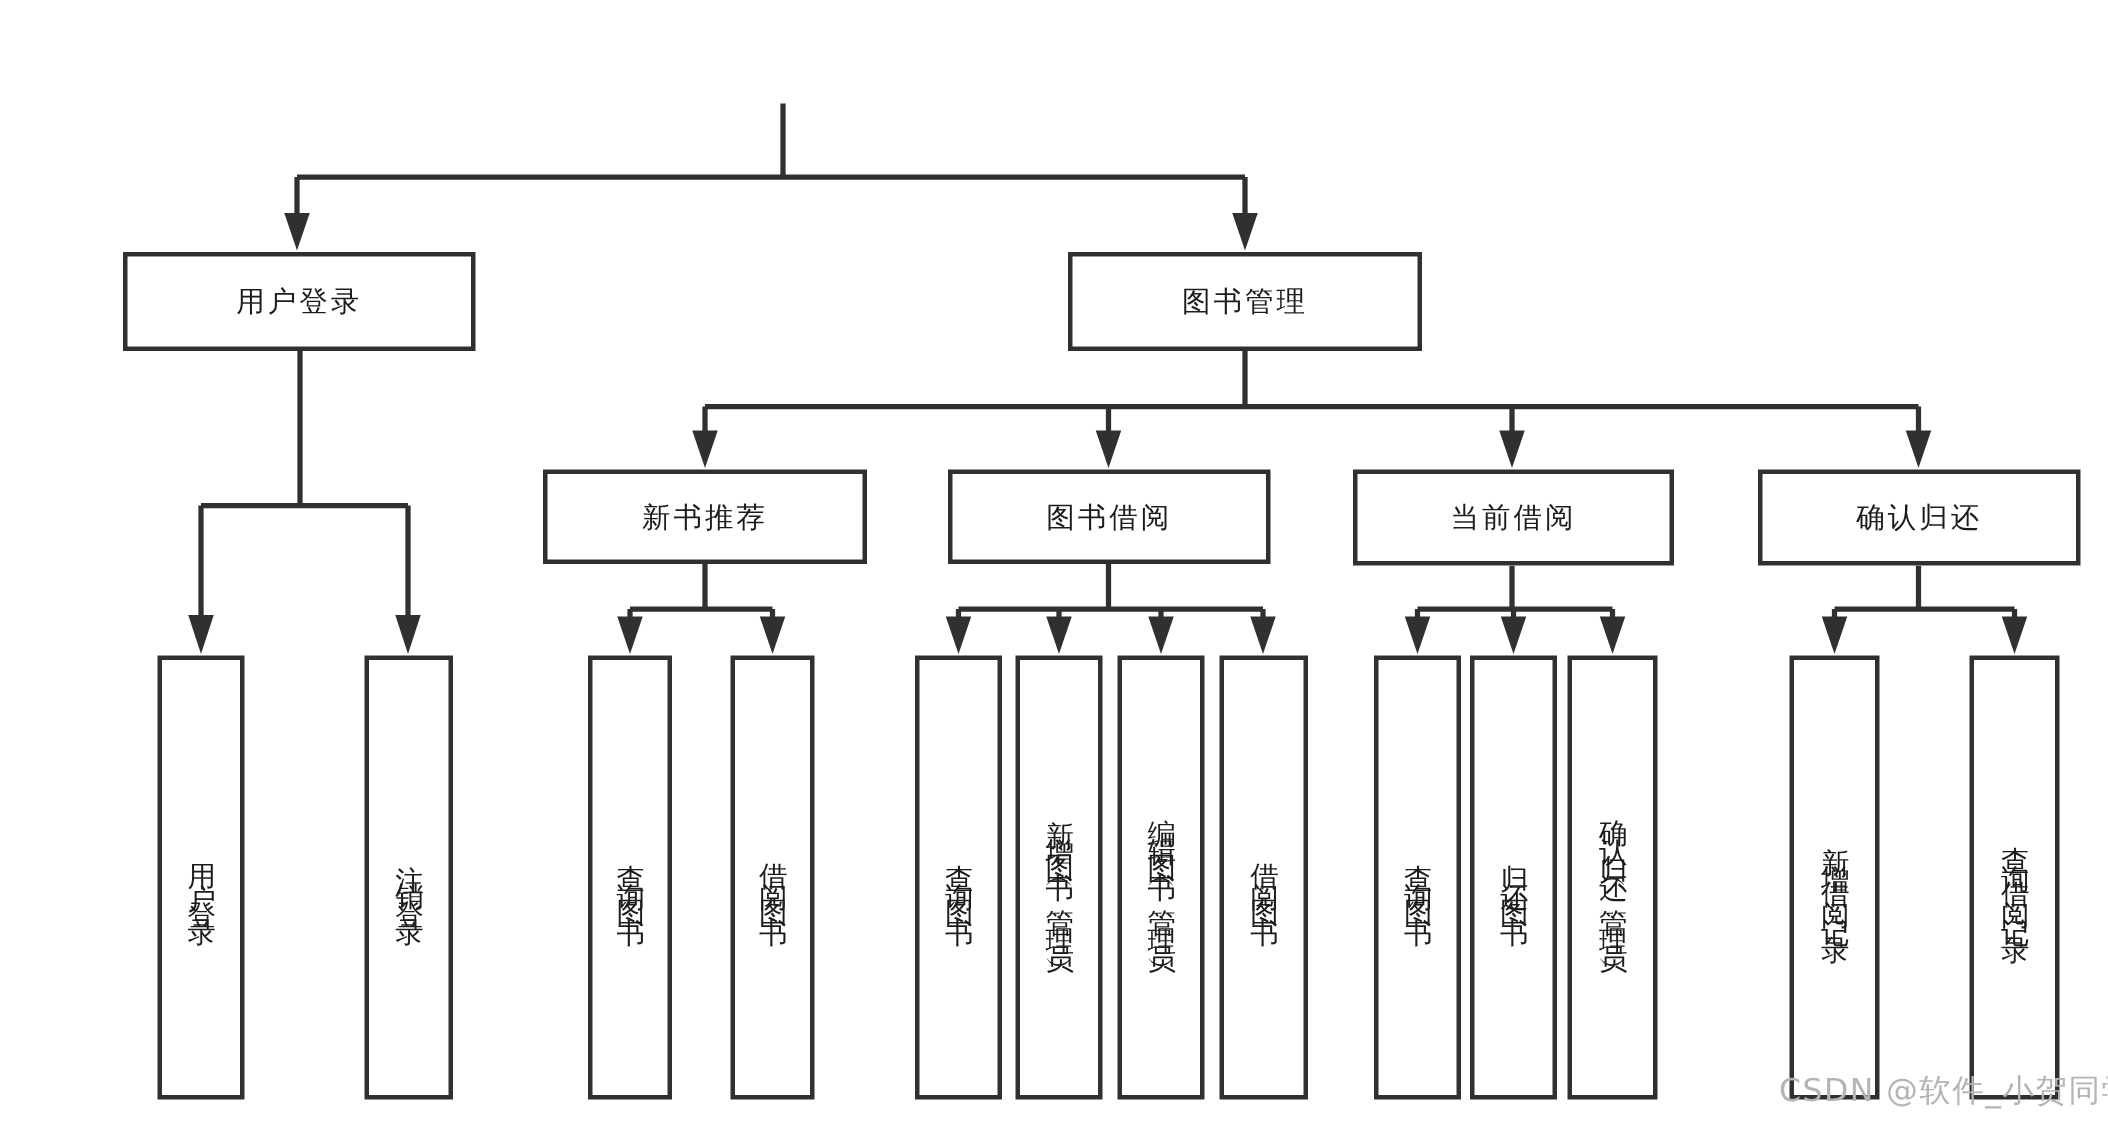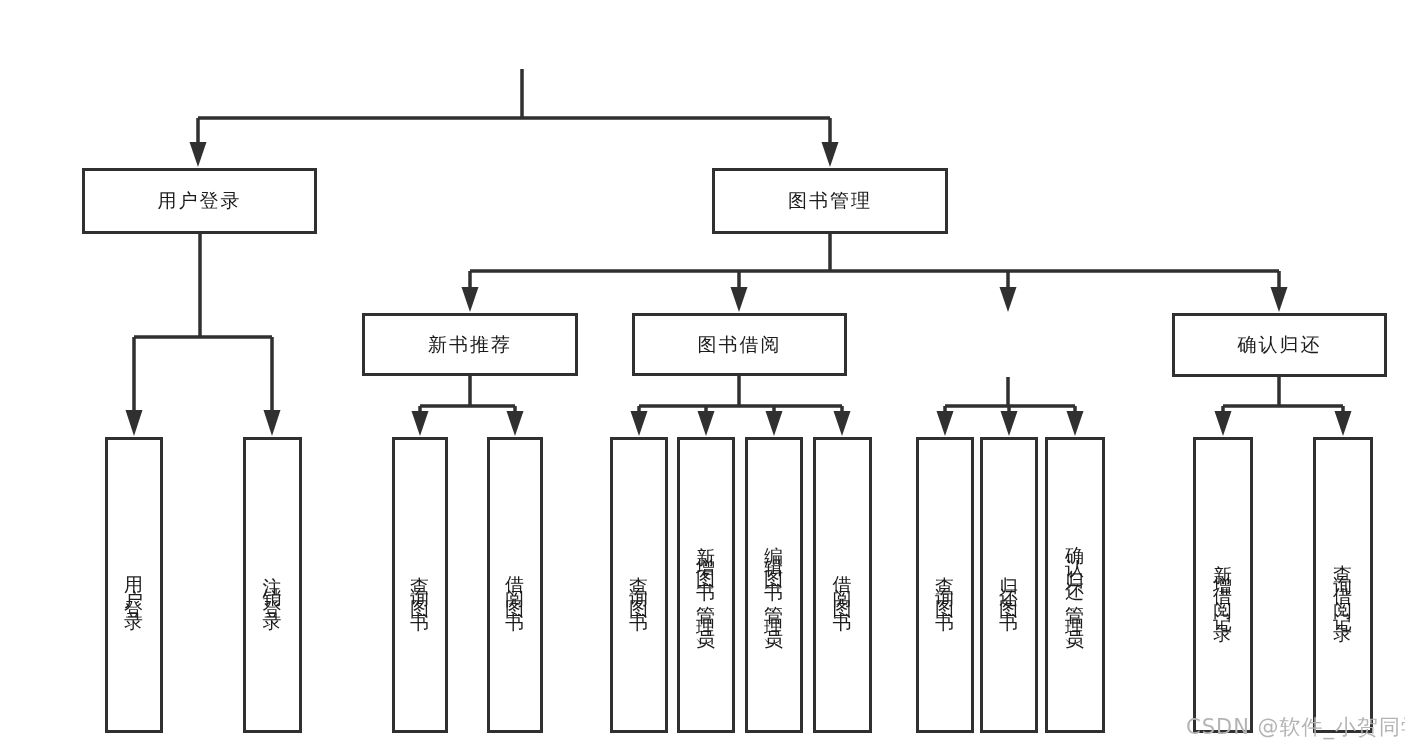--- a/index.html
+++ b/index.html
@@ -124,20 +124,21 @@
       <polygon points="1334.5,411 1351.5,411 1343,436"></polygon>
     </g>
   </svg>
 
 
   <div class="box" id="b-user-group">用户登录</div>
   <div class="box" id="b-book-mgmt">图书管理</div>
 
   <div class="box" id="b-new-rec">新书推荐</div>
   <div class="box" id="b-borrow">图书借阅</div>
+  <div class="box" id="b-current">当前借阅</div>
   <div class="box" id="b-records">确认归还</div>
 
   <div class="vbox" id="v-user-login">用户登录</div>
   <div class="vbox" id="v-logout">注销登录</div>
 
   <div class="vbox" id="v-rec-query">查询图书</div>
   <div class="vbox" id="v-rec-borrow">借阅图书</div>
 
   <div class="vbox" id="v-bb-query">查询图书</div>
   <div class="vbox" id="v-bb-add">新增图书（管理员）</div>

